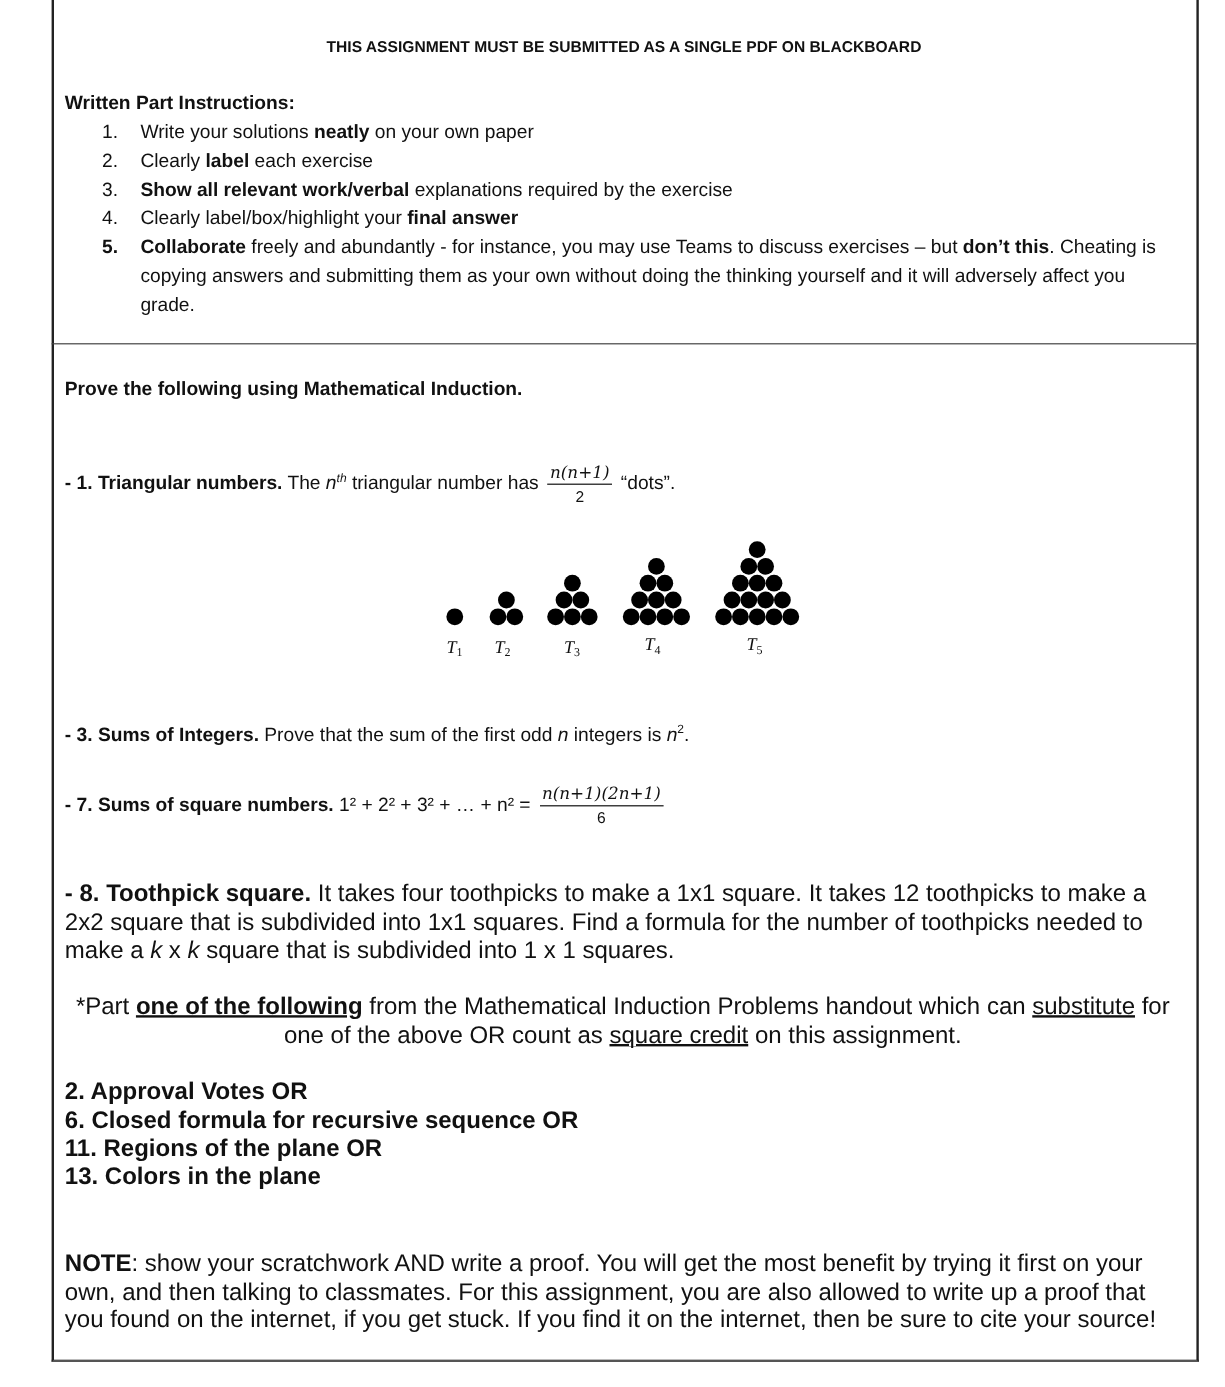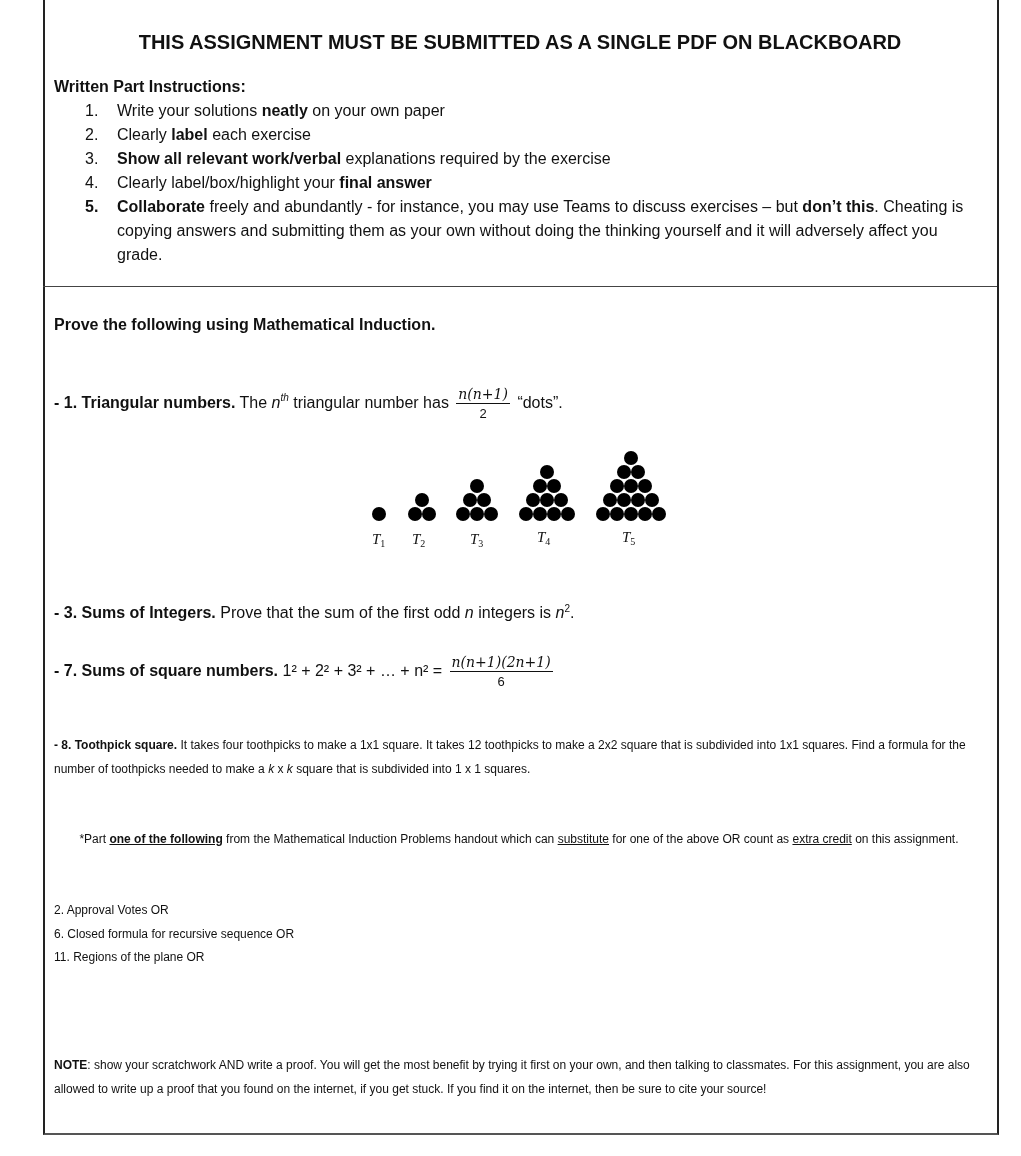--- a/index.html
+++ b/index.html
@@ -11,35 +11,35 @@
     .frame {
       position: absolute; left: 43px; top: -2px; width: 952px; height: 1135px;
       border-left: 2px solid #222; border-right: 2px solid #222; border-bottom: 2px solid #555;
     }
     .divider {
       position: absolute; left: 43px; width: 954px; top: 286px; height: 0;
       border-top: 1.5px solid #444;
     }
     .abs { position: absolute; white-space: nowrap; }
     b { font-weight: bold; }
-    .title { left: 43px; width: 954px; top: 31px; text-align: center; font-weight: bold; font-size: 20px; }
+    .title { left: 43px; width: 954px; top: 31px; text-align: center; font-weight: bold; font-size: 13px; }
     .instr-head { left: 54px; top: 78px; font-weight: bold; }
     ol.instr { position: absolute; left: 54px; top: 99px; margin: 0; padding: 0; list-style: none; width: 930px; }
     ol.instr li { position: relative; padding-left: 63px; line-height: 24px; font-size: 16px; }
     ol.instr li .num { position: absolute; left: 31px; top: 0; }
     ol.instr li.wrap { white-space: normal; }
     .prove { left: 54px; top: 316px; font-weight: bold; }
     .line { left: 54px; font-size: 16px; }
     .frac { display: inline-block; vertical-align: middle; text-align: center; font-family: "DejaVu Serif", serif; font-size: 14px; margin: 4px 3px; }
     .frac .num { display: block; border-bottom: 1px solid #111; padding: 0 2px 1px; font-style: italic; }
     .frac .den { display: block; padding-top: 2px; font-family: "Liberation Sans", sans-serif; font-size: 13px; }
-    .para { position: absolute; left: 54px; width: 935px; line-height: 23.5px; font-size: 12px; }
+    .para { position: absolute; left: 54px; width: 935px; line-height: 23.5px; font-size: 20px; }
     .center { text-align: center; }
     .u { text-decoration: underline; }
-    .choices { position: absolute; left: 54px; top: 899px; font-weight: normal; line-height: 23.5px; font-size: 12px; }
+    .choices { position: absolute; left: 54px; top: 899px; font-weight: bold; line-height: 23.5px; font-size: 20px; }
     .dots { position: absolute; left: 360px; top: 440px; width: 320px; height: 110px; }
   </style>
 </head>
 <body>
 
 <div class="frame"></div>
 <div class="divider"></div>
 
 <div class="abs title">THIS ASSIGNMENT MUST BE SUBMITTED AS A SINGLE PDF ON BLACKBOARD</div>
 
@@ -116,24 +116,25 @@
 
 <div class="abs line" style="top:650px;">
   <b>- 7. Sums of square numbers.</b><span> 1² + 2² + 3² + … + n² = </span><span class="frac"><span class="num">n(n+1)(2n+1)</span><span class="den">6</span></span>
 </div>
 
 <div class="para" style="top:734px;">
   <b>- 8. Toothpick square.</b><span> It takes four toothpicks to make a 1x1 square. It takes 12 toothpicks to make a 2x2 square that is subdivided into 1x1 squares. Find a formula for the number of toothpicks needed to make a </span><i>k</i><span> x </span><i>k</i><span> square that is subdivided into 1 x 1 squares.</span>
 </div>
 
 <div class="para center" style="top:828px; left:54px; width:930px;">
-  <span>*Part </span><b class="u">one of the following</b><span> from the Mathematical Induction Problems handout which can </span><span class="u">substitute</span><span> for one of the above OR count as </span><span class="u">extra credit</span><span> on this assignment.</span>
+  <span>*Part </span><b class="u">one of the following</b><span> from the Mathematical Induction Problems handout which can </span><span class="u">substitute</span><span> for one of the above OR count as </span><span class="u">square credit</span><span> on this assignment.</span>
 </div>
 
 <div class="choices">
   <div>2. Approval Votes OR</div>
   <div>6. Closed formula for recursive sequence OR</div>
   <div>11. Regions of the plane OR</div>
+  <div>13. Colors in the plane</div>
 </div>
 
-<div class="para" style="top:1042px;margin-top:12px;">
+<div class="para" style="top:1042px;">
   <b>NOTE</b><span>: show your scratchwork AND write a proof. You will get the most benefit by trying it first on your own, and then talking to classmates. For this assignment, you are also allowed to write up a proof that you found on the internet, if you get stuck. If you find it on the internet, then be sure to cite your source!</span>
 </div>
 
 </body></html>

